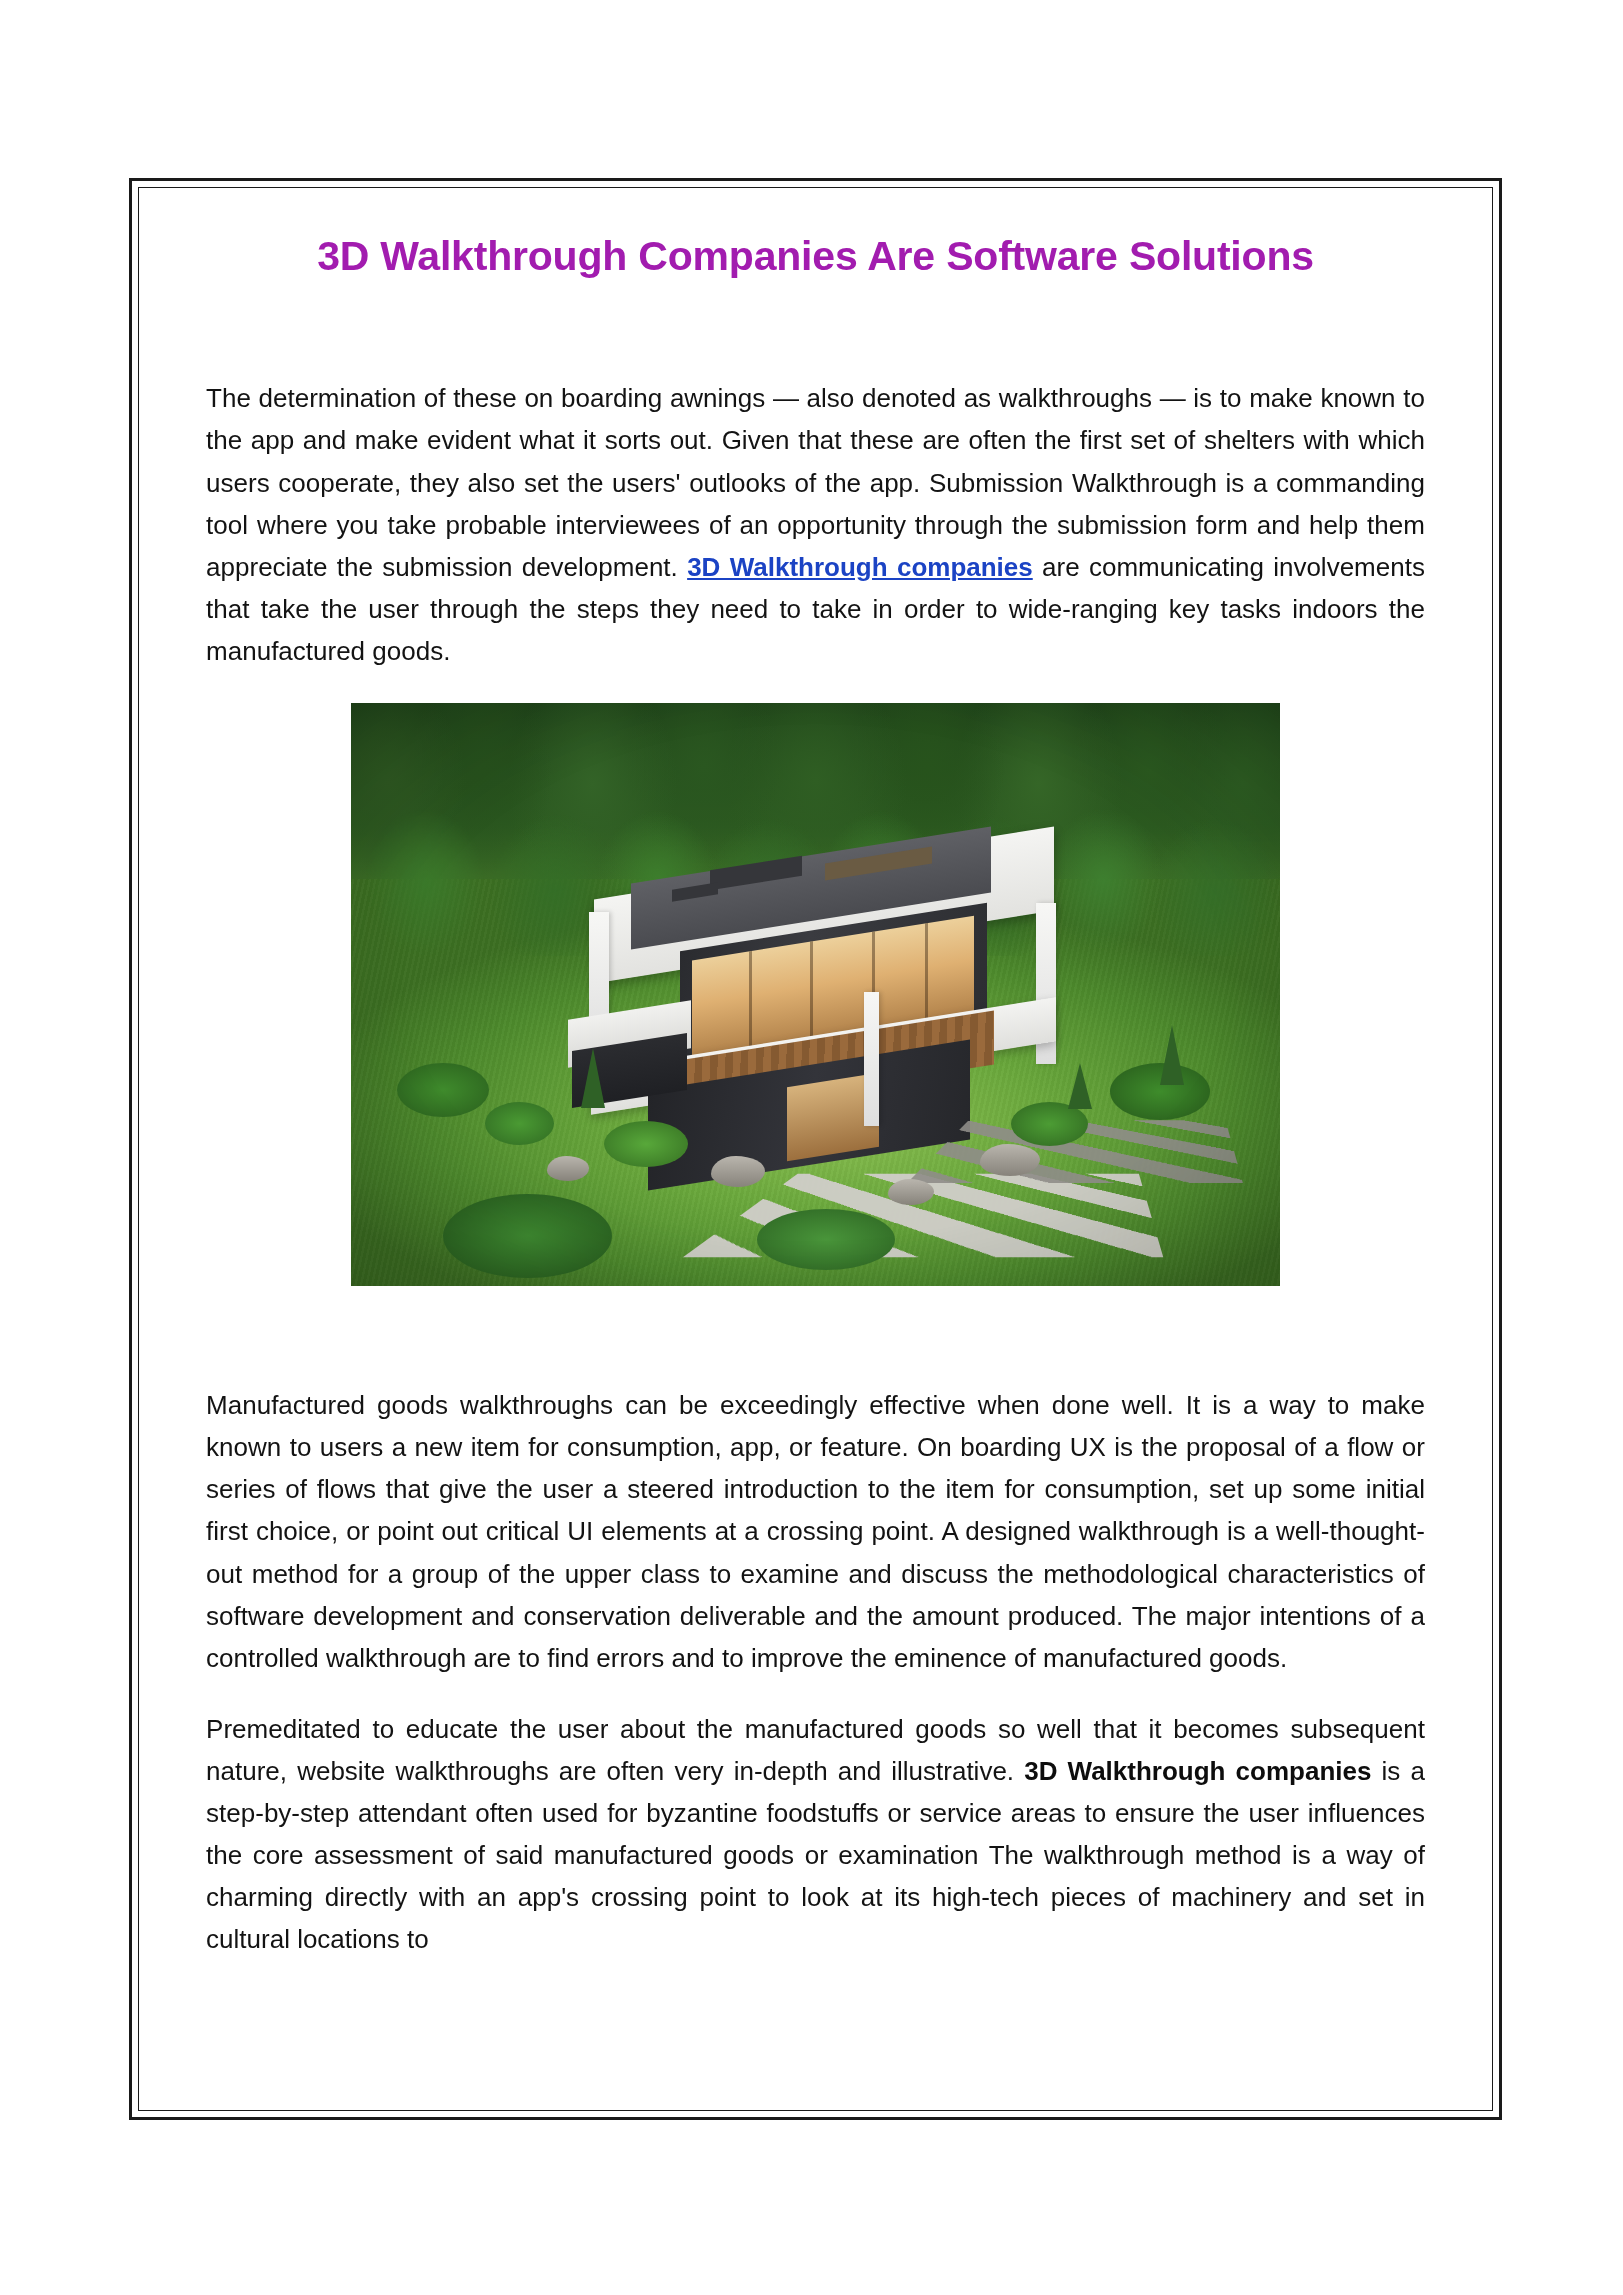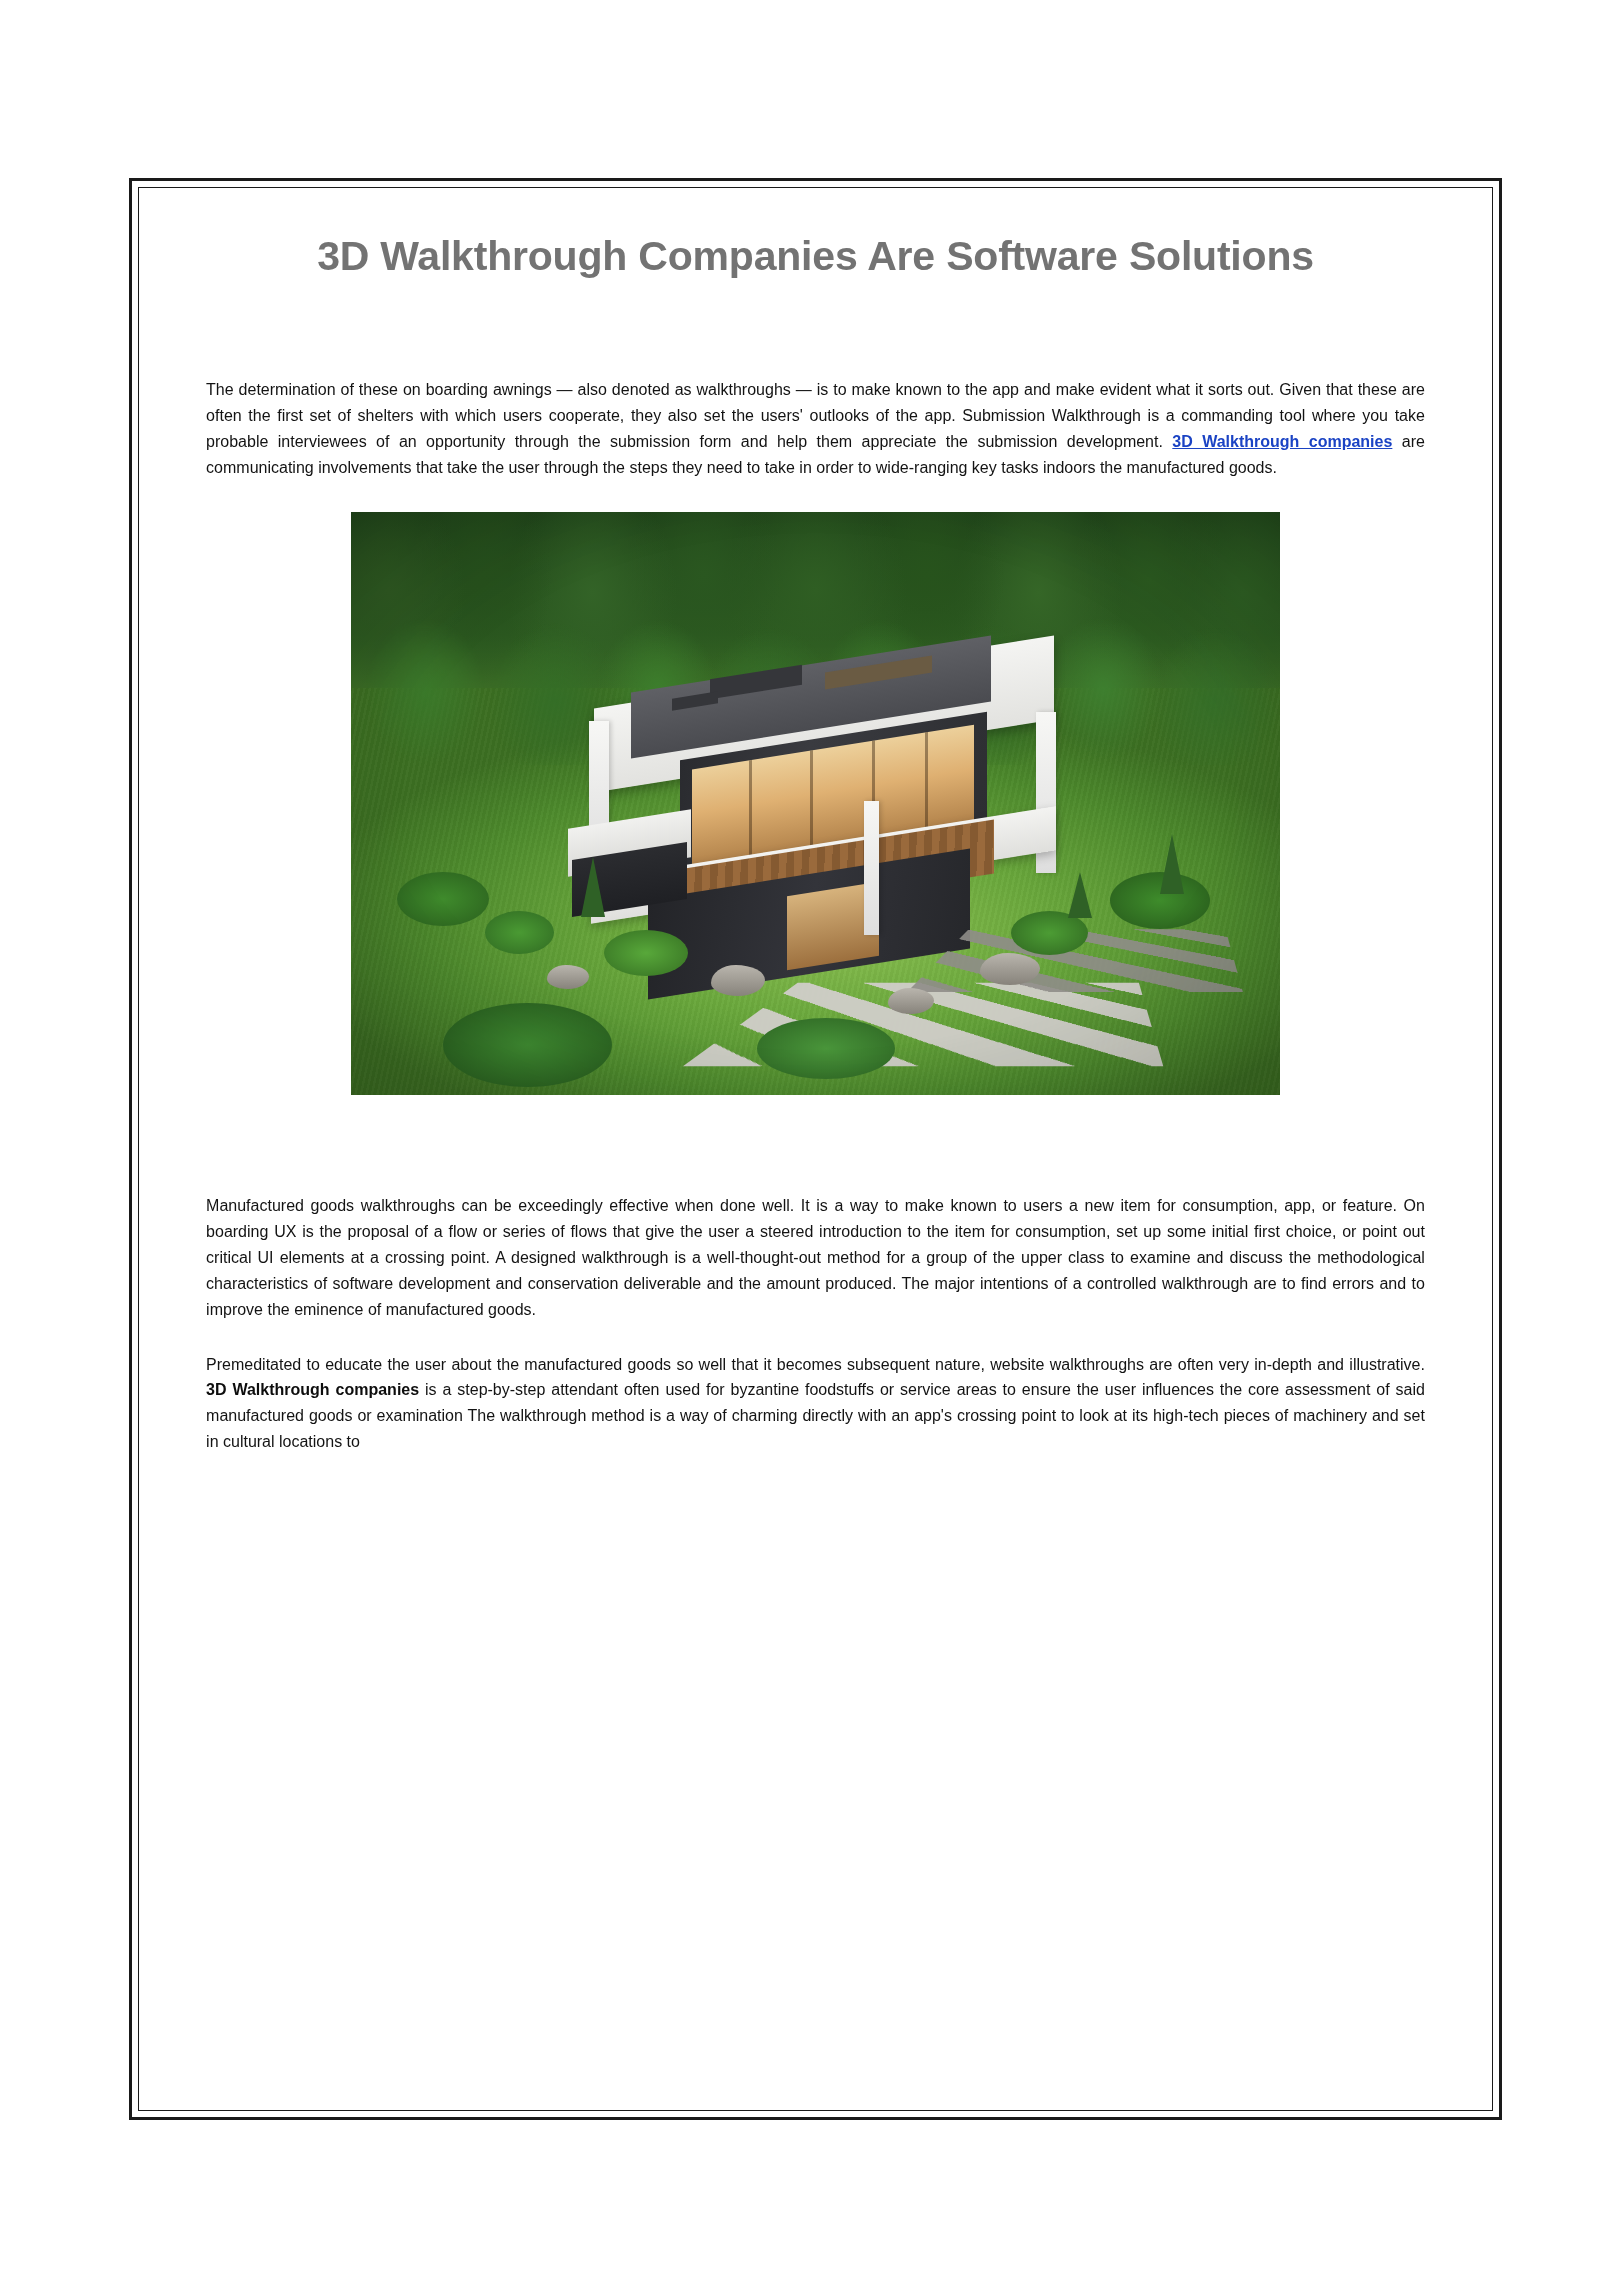--- a/index.html
+++ b/index.html
@@ -40,28 +40,28 @@
     height: 100%;
     box-sizing: border-box;
     padding: 43px 67px 0 67px;
   }
   h1.doc-title {
     margin: 0;
     padding: 0;
     font-size: 41px;
     font-weight: bold;
     text-align: center;
-    color: #737373;
+    color: #a21caf;
     letter-spacing: -0.2px;
     line-height: 1.25;
   }
   .para {
     margin: 0;
     color: #131313;
-    font-size: 16px;
+    font-size: 26px;
     line-height: 1.62;
     text-align: justify;
     text-justify: inter-word;
   }
   .para.first {
     margin-top: 95px;
   }
   .para.body-2 {
     margin-top: 98px;
   }

